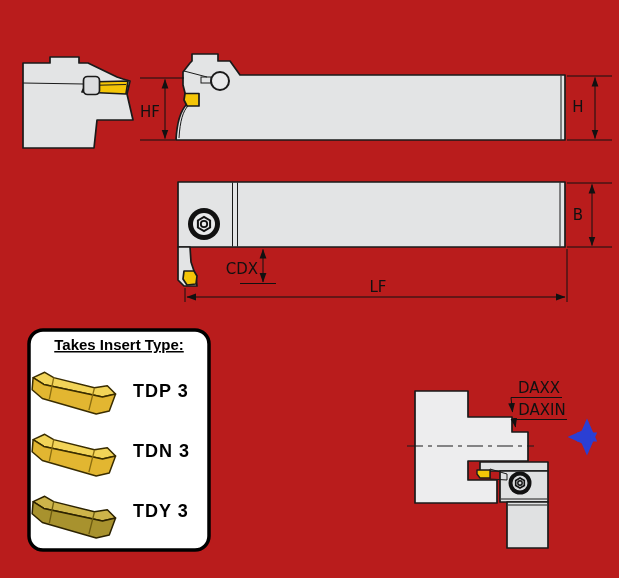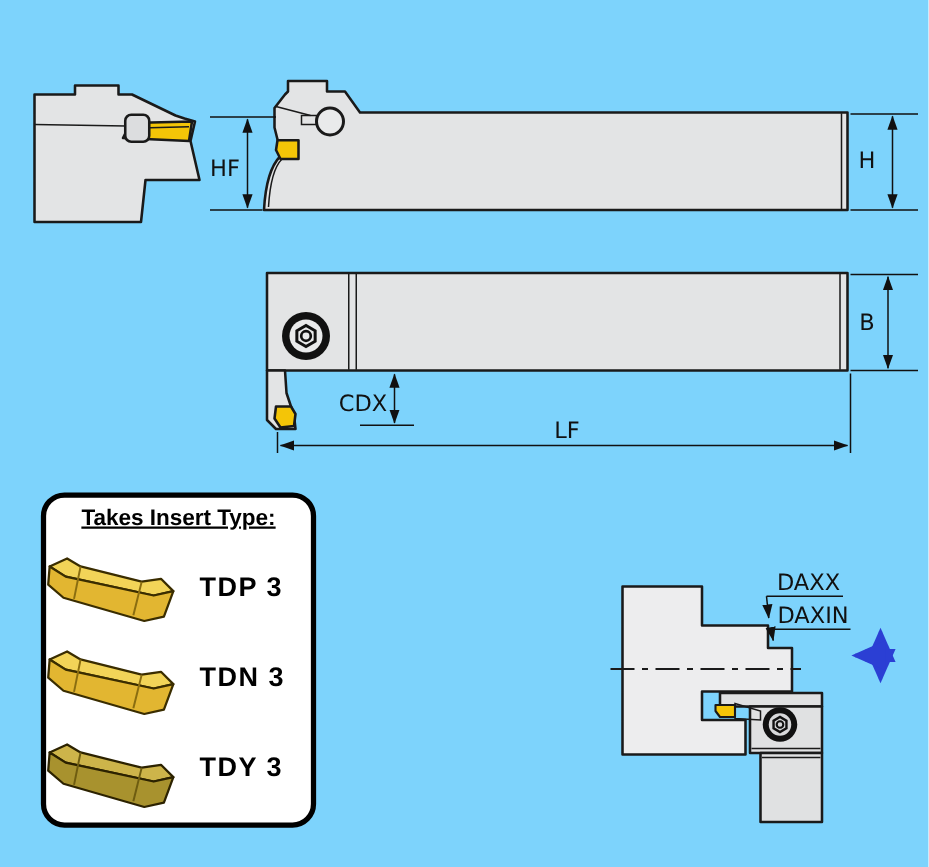--- a/index.html
+++ b/index.html
@@ -1,16 +1,16 @@
 <!DOCTYPE html>
 <html><head>
 <meta charset="utf-8">
 <style>
   html,body{margin:0;padding:0;background:#fff;}
-  .canvas{position:relative;width:619px;height:578px;background:#7dd3fc;overflow:hidden;
+  .canvas{position:relative;width:619px;height:578px;background:#b91c1c;overflow:hidden;
           font-family:"DejaVu Sans","Liberation Sans",sans-serif;}
   svg{display:block;}
   .dim-text{font:15px "DejaVu Sans","Liberation Sans",sans-serif;fill:#111;}
   .box-title{font:bold 15px "Liberation Sans","DejaVu Sans",sans-serif;fill:#000;text-decoration:underline;}
   .insert-label{font:bold 18px "Liberation Sans","DejaVu Sans",sans-serif;fill:#000;letter-spacing:1px;}
   .outline{stroke:#1a1a1a;stroke-width:1.7;stroke-linejoin:round;}
   .thin{stroke:#1a1a1a;stroke-width:1;fill:none;}
   .dimline{stroke:#111;stroke-width:1;fill:none;}
 </style>
 </head>

